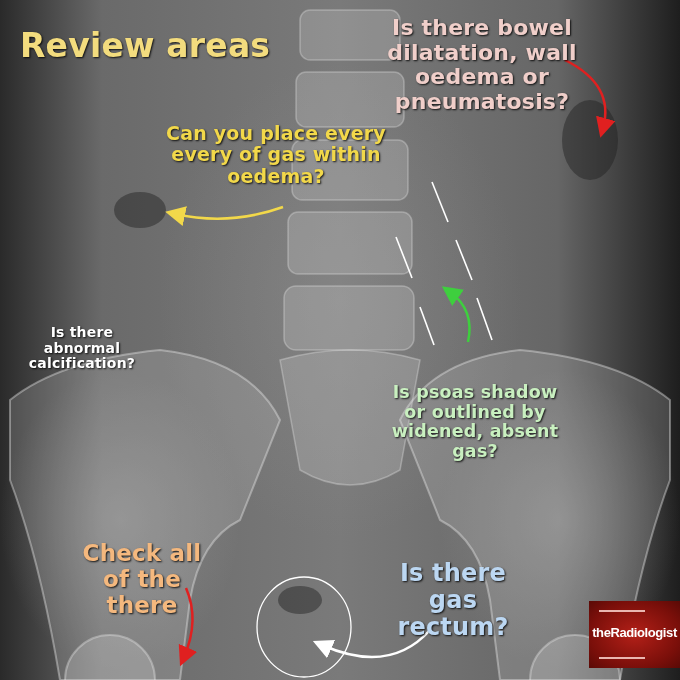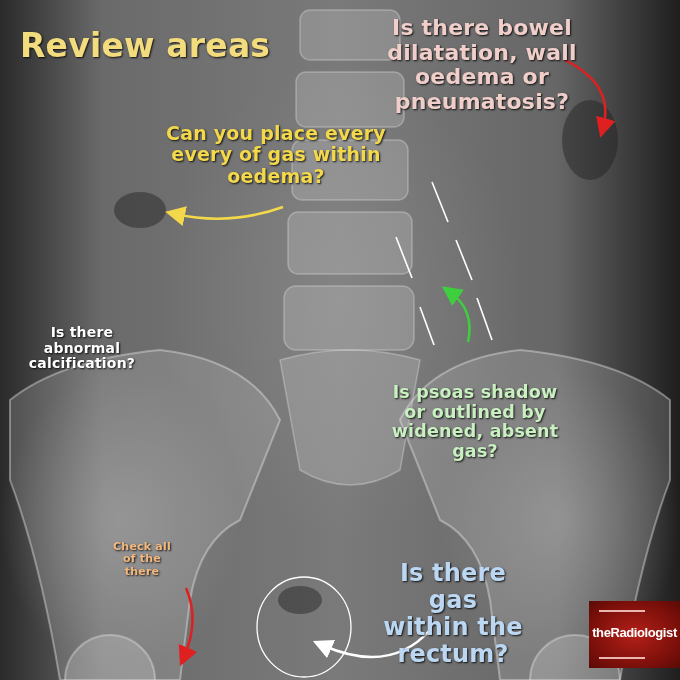--- a/index.html
+++ b/index.html
@@ -17,21 +17,21 @@
   .label {
     position:absolute; text-align:center; font-weight:bold;
     text-shadow: 1px 1px 2px rgba(0,0,0,0.85);
     line-height:1.12; letter-spacing:0.2px;
   }
   #title { left:20px; top:28px; font-size:33px; color:#f3dc7e; text-align:right; }
   #q-bowel { left:362px; top:16px; width:240px; font-size:22px; color:#f0cfca; }
   #q-gas { left:156px; top:123px; width:240px; font-size:19px; color:#f2d84a; }
   #q-calc { left:12px; top:325px; width:140px; font-size:14px; color:#ffffff; }
   #q-psoas { left:370px; top:346px; width:210px; font-size:17.5px; color:#c9f0c0;margin-top:37px; }
-  #q-bones { left:82px; top:541px; width:120px; font-size:11px; color:#f4b87e; }
+  #q-bones { left:82px; top:541px; width:120px; font-size:23px; color:#f4b87e; }
   #q-rectum { left:378px; top:560px; width:150px; font-size:24px; color:#bcd7f2; }
   #logo {
     position:absolute; left:589px; top:601px; width:91px; height:67px;
     background: radial-gradient(ellipse at 50% 50%, #b32018 0%, #7a0f0a 70%, #5a0a06 100%);
   }
   #logo .bar { position:absolute; left:10px; width:46px; height:2px; background:#e9b6b0; }
   #logo .txt {
     position:absolute; left:0; right:0; top:24px; text-align:center;
     color:#fff; font-family:"Liberation Sans", sans-serif; font-weight:bold; font-size:13px;
     letter-spacing:-0.4px;
@@ -129,21 +129,20 @@
   </div>
 
   <div id="q-bones" class="label">
     <div>Check all</div>
     <div>of the</div>
     <div>there</div>
   </div>
 
   <div id="q-rectum" class="label">
     <div>Is there gas</div>
-    <div>within the</div>
     <div>rectum?</div>
   </div>
 
   <div id="logo">
     <div class="bar" style="top:9px;"></div>
     <div class="txt">theRadiologist</div>
     <div class="bar" style="top:56px;"></div>
   </div>
 </div>
 

